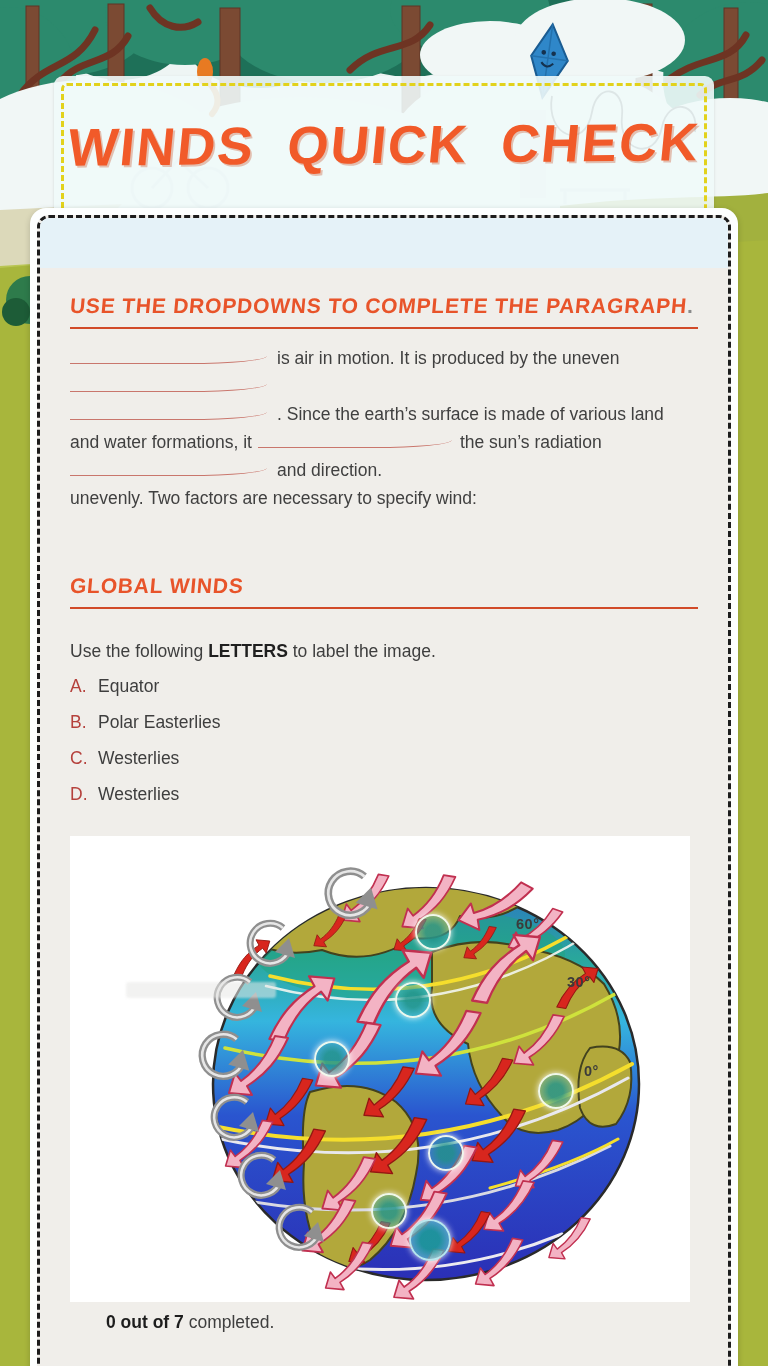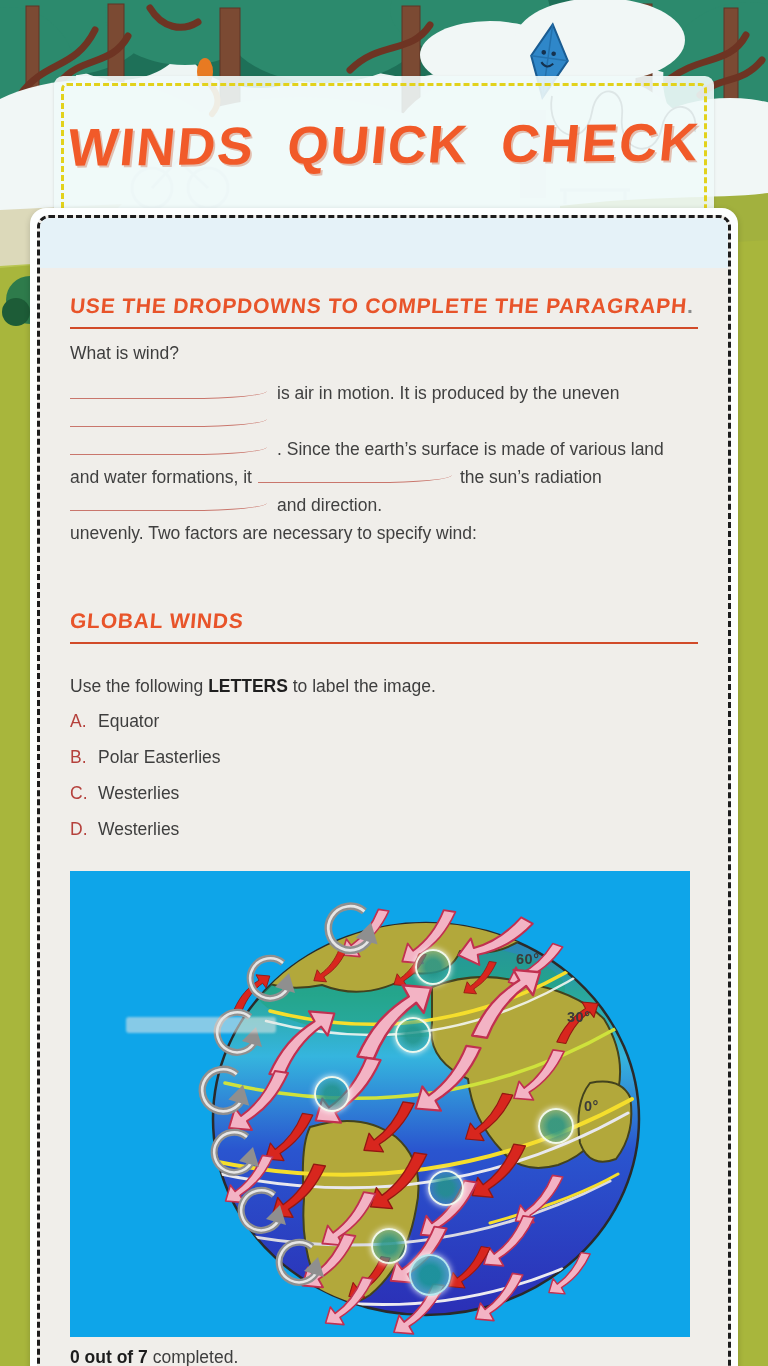--- a/index.html
+++ b/index.html
@@ -54,21 +54,21 @@
   .blank.w4{width:194px;margin-left:6px;margin-right:8px;}
   .sec2{margin-top:62px;}
   .instruction{margin-top:32px;font-size:17.5px;color:#3e3e3e;}
   .instruction b{color:#1f1f1f;}
   .options{margin-top:14px;}
   .option-row{height:36px;line-height:20px;display:flex;align-items:flex-start;font-size:17.5px;}
   .opt-letter{color:#b5413c;width:28px;flex:none;}
   .opt-label{color:#3e3e3e;}
   
   .globe-box{
-    position:relative;margin-top:16px;width:620px;height:466px;background:#0ea5e9;
+    position:relative;margin-top:16px;width:620px;height:466px;background:#ffffff;
     overflow:hidden;
   }
   .globe-box svg{position:absolute;left:0;top:0;}
   .watermark{
     position:absolute;left:56px;top:146px;width:150px;height:16px;
     background:#e9e9e7;opacity:.55;border-radius:3px;filter:blur(1px);
   }
   .lat-label{
     position:absolute;transform:translate(0,-50%);font-size:14.5px;color:#3b3b3b;
     font-weight:bold;letter-spacing:.5px;
@@ -80,21 +80,21 @@
     border:2px solid rgba(246,252,240,.95);
     box-shadow:0 0 6px rgba(255,255,255,.9);
     cursor:pointer;box-sizing:border-box;
   }
   .drop-zone.big{
     width:42px;height:42px;
     background:radial-gradient(circle,rgba(30,150,155,.95) 0 35%,rgba(110,205,215,.65) 75%);
     border-color:rgba(190,235,240,.95);
   }
   .progress{margin-top:10px;font-size:17.5px;color:#3e3e3e;}
-  .progress b{color:#1d1d1d;}
+  .progress b{color:#1d1d1d;margin-left:36px;}
 </style>
 </head>
 <body>
 
 <svg class="scene" width="768" height="340" viewBox="0 0 768 340">
   <rect width="768" height="340" fill="#eef5f4"></rect>
 
   <rect width="768" height="8" fill="#20725c"></rect>
   <g fill="#1e7058">
     <ellipse cx="0" cy="30" rx="80" ry="62"></ellipse>
@@ -183,21 +183,20 @@
   <div class="banner-title">WINDS QUICK CHECK</div>
 </div>
 
 <div class="card">
   <div class="card-inner">
     <div class="card-topstrip"></div>
     <div class="card-content">
 
       <h2 class="sec-head"><span class="hand">Use the dropdowns to complete the paragraph</span><span class="period">.</span></h2>
 
-      <div class="lead">What is wind?</div>
 
       <div class="para">
         <div class="para-line"><span class="blank"></span><span>is air in motion. It is produced by the uneven</span></div>
         <div class="para-line"><span class="blank"></span></div>
         <div class="para-line"><span class="blank"></span><span>. Since the earth’s surface is made of various land</span></div>
         <div class="para-line"><span>and water formations, it</span><span class="blank w4"></span><span>the sun’s radiation</span></div>
         <div class="para-line"><span class="blank"></span><span>and direction.</span></div>
         <div class="para-line"><span>unevenly. Two factors are necessary to specify wind:</span></div>
       </div>
 

